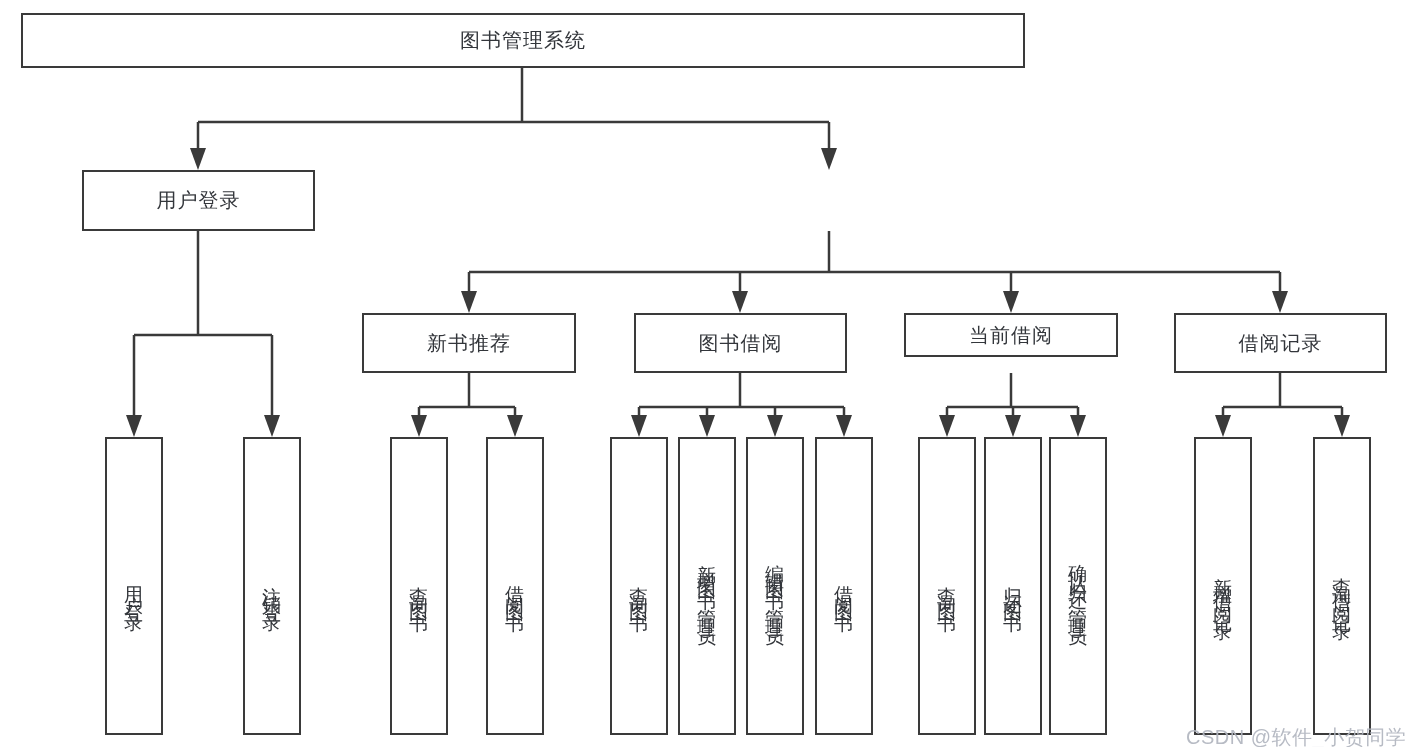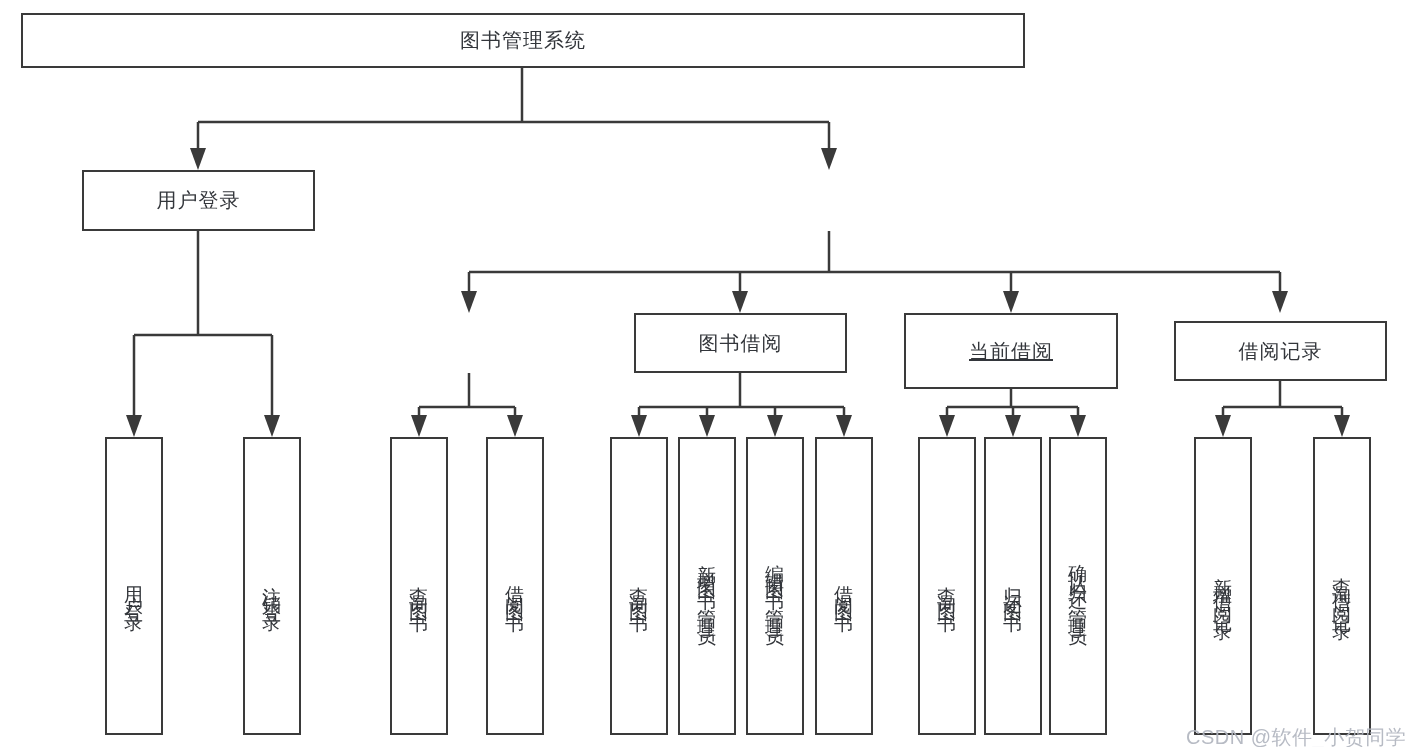--- a/index.html
+++ b/index.html
@@ -118,23 +118,24 @@
 
       <polygon points="1215,415 1231,415 1223,437"></polygon>
       <polygon points="1334,415 1350,415 1342,437"></polygon>
     </g>
   </svg>
 
   <div class="box h" style="left:21px;top:13px;width:1004px;height:55px;font-family:Liberation Mono, monospace;">图书管理系统</div>
 
   <div class="box h" style="left:82px;top:170px;width:233px;height:61px;">用户登录</div>
 
+  <div class="box h" style="left:362px;top:313px;width:214px;height:60px;">新书推荐</div>
   <div class="box h" style="left:634px;top:313px;width:213px;height:60px;">图书借阅</div>
-  <div class="box h" style="left:904px;top:313px;width:214px;height:76px;text-decoration:underline;">当前借阅</div>
-  <div class="box h" style="left:1174px;top:313px;width:213px;height:60px;margin-top:8px;">借阅记录</div>
+  <div class="box h" style="left:904px;top:313px;width:214px;height:44px;">当前借阅</div>
+  <div class="box h" style="left:1174px;top:313px;width:213px;height:60px;">借阅记录</div>
 
   <div class="box v" style="left:105px;top:437px;width:58px;height:298px;">用户登录</div>
   <div class="box v" style="left:243px;top:437px;width:58px;height:298px;">注销登录</div>
 
   <div class="box v" style="left:390px;top:437px;width:58px;height:298px;">查询图书</div>
   <div class="box v" style="left:486px;top:437px;width:58px;height:298px;">借阅图书</div>
 
   <div class="box v" style="left:610px;top:437px;width:58px;height:298px;">查询图书</div>
   <div class="box v" style="left:678px;top:437px;width:58px;height:298px;">新增图书（管理员）</div>
   <div class="box v" style="left:746px;top:437px;width:58px;height:298px;">编辑图书（管理员）</div>

